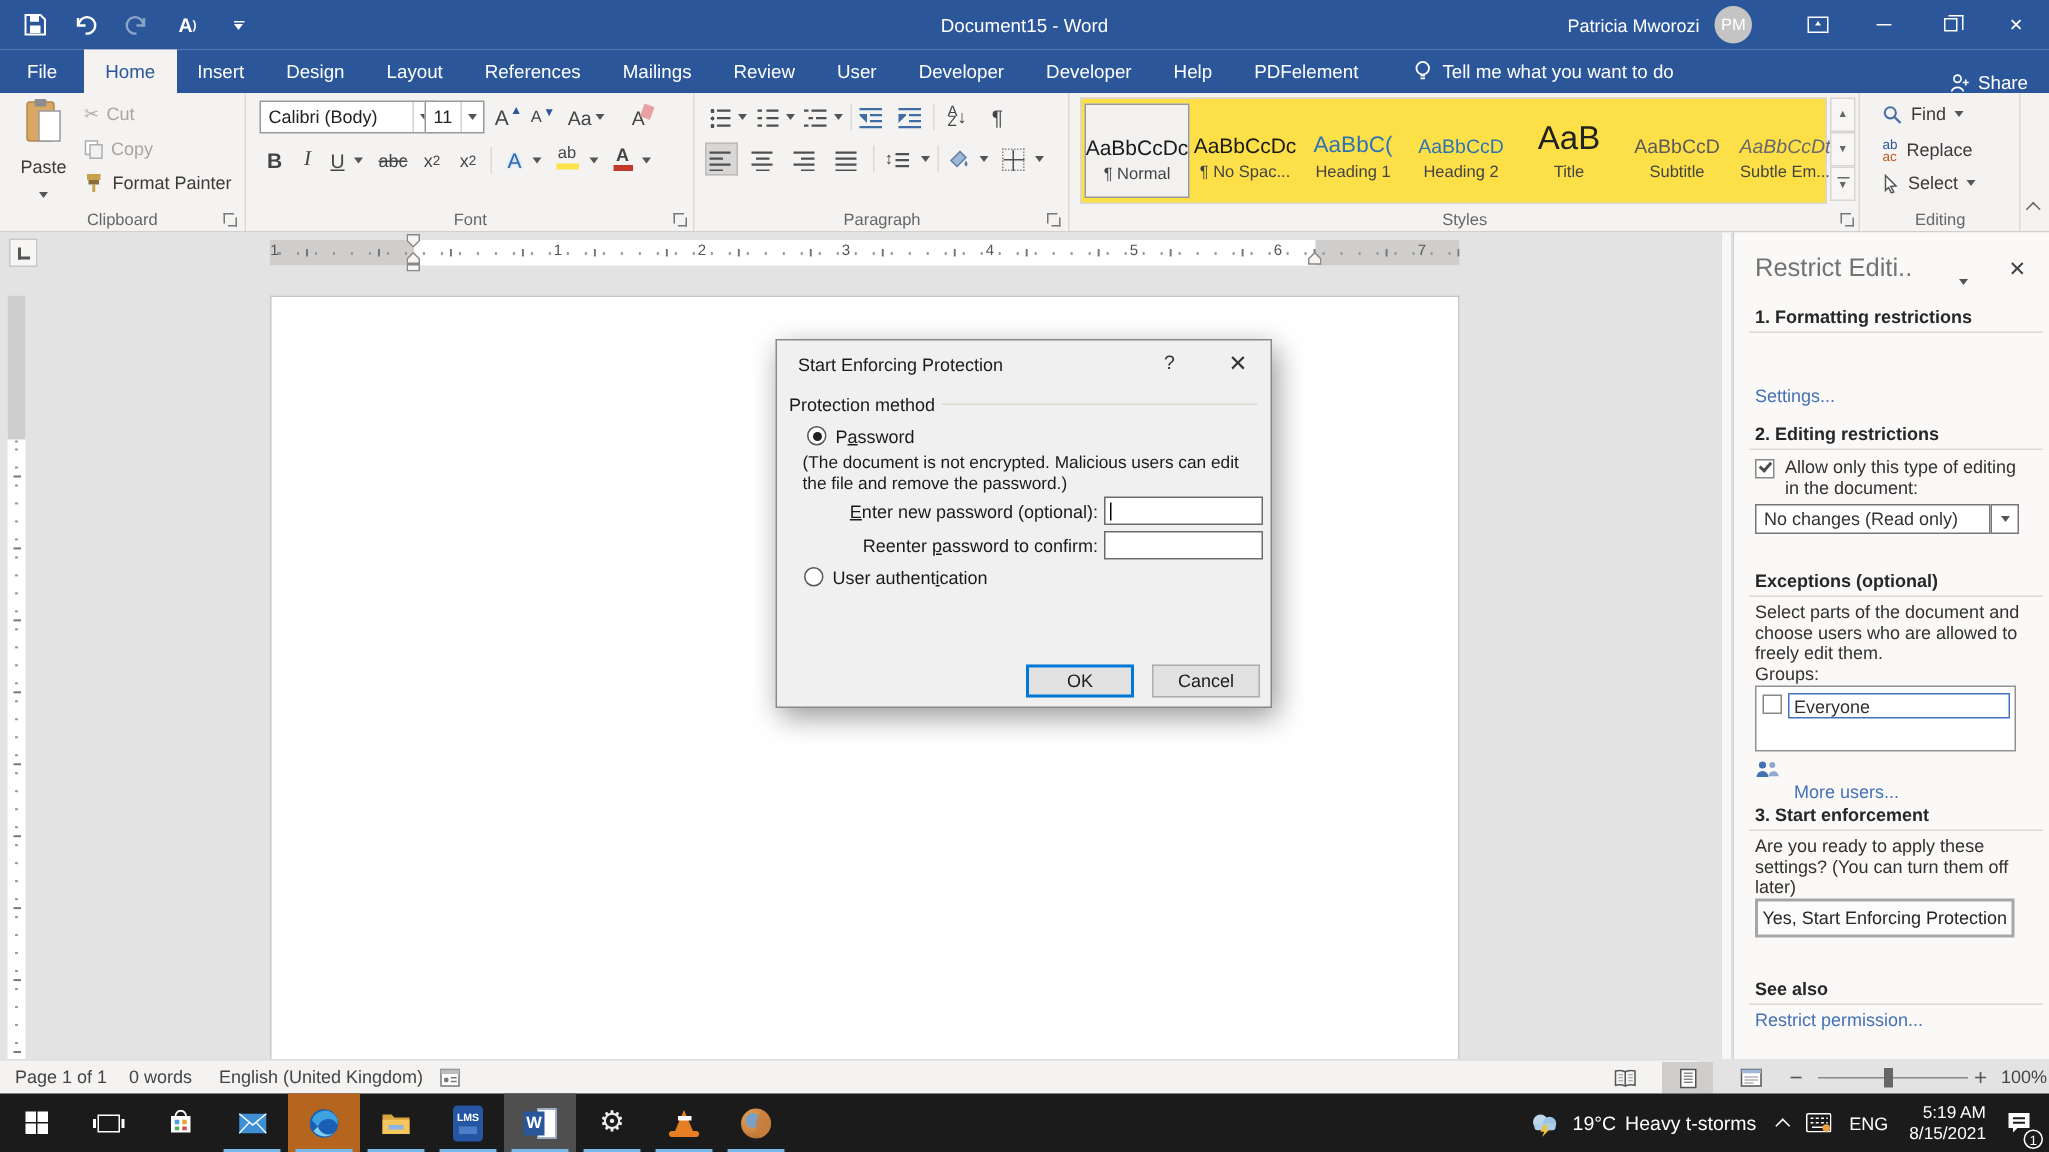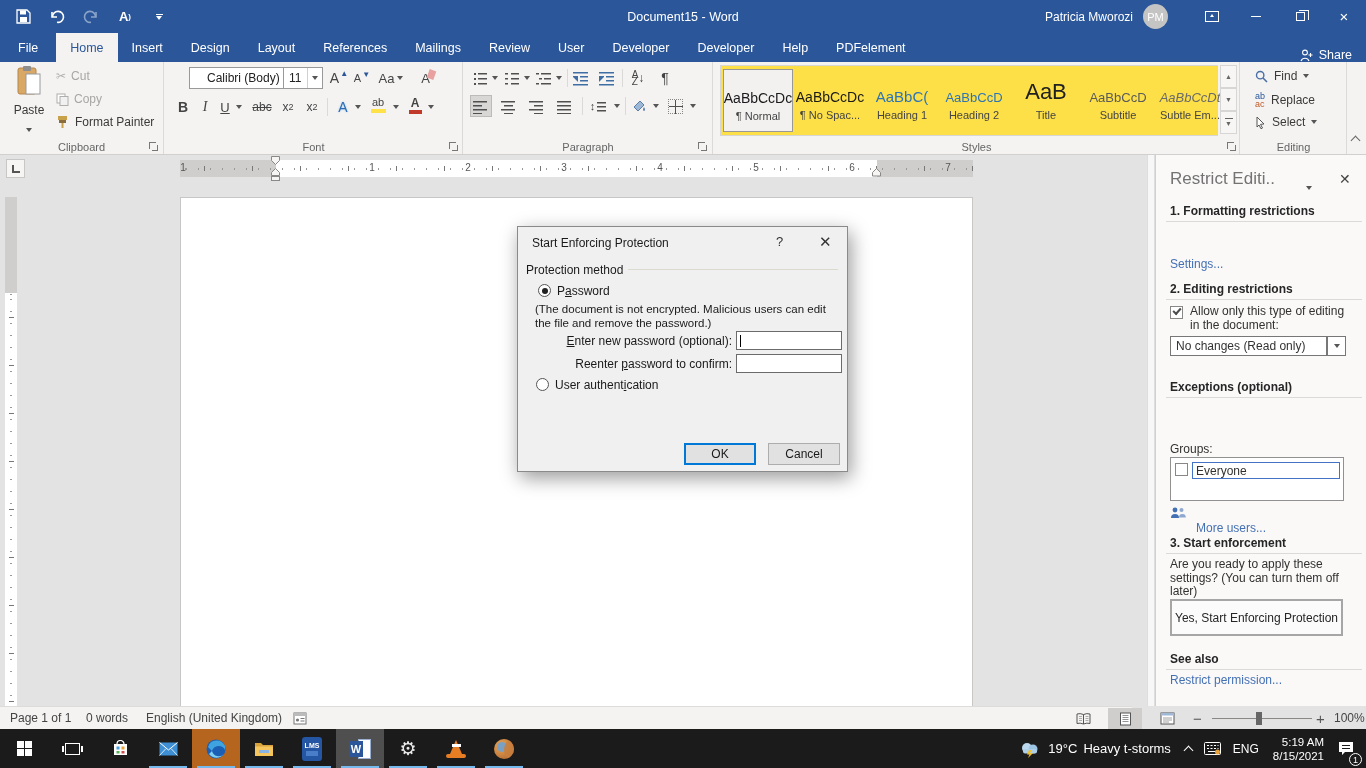--- a/index.html
+++ b/index.html
@@ -111,21 +111,21 @@
   .cbrow { position:absolute; left:14px; }
   .cb { position:absolute; left:0; top:1px; width:13px; height:13px; background:#fff; border:1px solid #8a8886; }
   .cb.checked:after { content:""; position:absolute; left:2px; top:1px; width:6px; height:3px; border-left:2px solid #4d4d4d; border-bottom:2px solid #4d4d4d; transform:rotate(-48deg); }
   .cbrow .cbtext { display:block; margin-left:20px; line-height:13.5px; }
   .tp-link { color:#4470b4; }
   .tp-dd { position:absolute; left:14px; width:157px; height:20px; background:#fff; border:1px solid #777; display:flex; align-items:center; }
   .tp-dd .ddtext { flex:1; padding-left:5px; font-size:12px; color:#333; white-space:nowrap; }
   .tp-ddbtn { position:absolute; left:171px; width:19px; height:20px; background:#fff; border:1px solid #777; display:flex; align-items:center; justify-content:center; }
   .groupsbox { position:absolute; left:14px; width:174px; height:44px; background:#fff; border:1px solid #919191; }
   .everyone { position:absolute; left:21px; top:4px; width:148px; height:17px; border:1px solid #4472c4; display:flex; align-items:center; padding-left:3px; }
-  .yesbtn { position:absolute; left:14px; width:173px; height:37px; background:#fbfbfb; border:2px solid #a6a6a6; display:flex; align-items:center; justify-content:center; font-size:12px; color:#262626; white-space:nowrap; }
+  .yesbtn { position:absolute; left:14px; width:173px; height:26px; background:#fbfbfb; border:2px solid #a6a6a6; display:flex; align-items:center; justify-content:center; font-size:12px; color:#262626; white-space:nowrap; }
 
   
   .dialog { position:absolute; left:517px; top:71px; width:331px; height:246px; background:#f0f0f0; border:1px solid #8a8a8a; box-shadow:3px 6px 18px rgba(0,0,0,0.4); font-size:12px; color:#1a1a1a; }
   .dlg-title { position:absolute; left:14px; top:9px; font-size:12px; color:#1a1a1a; }
   .dlg-help { position:absolute; left:258px; top:7px; font-size:13px; color:#333; }
   .dlg-close { position:absolute; left:301px; top:6px; font-size:15px; color:#333; }
   .dlg-grouplabel { position:absolute; left:8px; top:36px; }
   .dlg-groupline { position:absolute; left:110px; right:9px; top:42px; height:1px; background:#dcdacf; }
   .radio { position:absolute; width:13px; height:13px; border:1px solid #555; border-radius:50%; background:#fff; }
   .radio.sel:after { content:""; position:absolute; left:2.5px; top:2.5px; width:6px; height:6px; border-radius:50%; background:#222; }
@@ -218,20 +218,27 @@
     <div class="tab">Design</div>
     <div class="tab">Layout</div>
     <div class="tab">References</div>
     <div class="tab">Mailings</div>
     <div class="tab">Review</div>
     <div class="tab">User</div>
     <div class="tab">Developer</div>
     <div class="tab">Developer</div>
     <div class="tab">Help</div>
     <div class="tab">PDFelement</div>
+    <div class="tellme">
+      <svg width="13" height="15" viewBox="0 0 13 15">
+          <circle cx="6.5" cy="5.5" r="4.2" fill="none" stroke="#fff" stroke-width="1.2"></circle>
+          <path d="M5 10.5 h3 M5 12.2 h3" stroke="#fff" stroke-width="1.1"></path>
+        </svg>
+      <span>Tell me what you want to do</span>
+    </div>
     <div class="share">
       <svg width="13" height="13" viewBox="0 0 13 13">
           <circle cx="5" cy="3.5" r="2.4" fill="none" stroke="#fff" stroke-width="1.1"></circle>
           <path d="M1 12 a4.3 4.3 0 0 1 8 0" fill="none" stroke="#fff" stroke-width="1.1"></path>
           <path d="M10.5 4 v4 M8.5 6 h4" stroke="#fff" stroke-width="1.1"></path>
         </svg>
       <span>Share</span>
     </div>
   </div>
 
@@ -264,21 +271,21 @@
             <rect x="3" y="5" width="7" height="3" fill="#8a6d3b"></rect>
             <rect x="5.5" y="8" width="2" height="5" fill="#c8a24a"></rect>
           </svg>
         <span>Format Painter</span>
       </div>
       <div class="glabel">Clipboard</div>
       <div class="launcher" style="left:148px;"></div>
     </div>
 
     <div class="rgroup" style="left:165px;width:298px;">
-      <div class="combo" style="left:24px;top:5px;width:118px;padding-left:12px;">
+      <div class="combo" style="left:8px;top:5px;width:118px;">
         <span class="ctext">Calibri (Body)</span>
         <span class="cbtn">
             <span class="car"></span>
           </span>
       </div>
       <div class="combo" style="left:118px;top:5px;width:40px;">
         <span class="ctext">11</span>
         <span class="cbtn">
             <span class="car"></span>
           </span>
@@ -568,20 +575,21 @@
       </div>
       <div class="tp-dd" style="top:181px;">
         <span class="ddtext">No changes (Read only)</span>
       </div>
       <div class="tp-ddbtn" style="top:181px;">
           <span class="car"></span>
         </div>
 
       <div class="tp-h" style="top:225px;">Exceptions (optional)</div>
       <div class="tp-hr" style="top:242px;"></div>
+      <div class="tp-text" style="top:247px;width:182px;">Select parts of the document and choose users who are allowed to freely edit them.</div>
       <div class="tp-text" style="top:288px;">Groups:</div>
       <div class="groupsbox" style="top:302px;">
         <span class="cb" style="left:4px;top:5px;"></span>
         <span class="everyone">
             <span>Everyone</span>
           </span>
       </div>
       <div class="cbrow" style="top:352px;">
         <svg width="16" height="12" viewBox="0 0 16 12">
             <circle cx="5" cy="3" r="2.4" fill="#4470b4"></circle>

